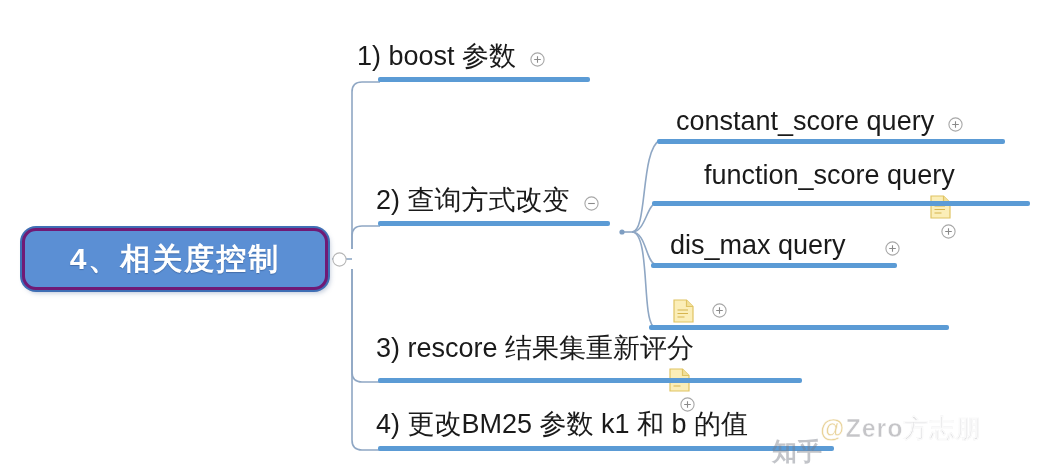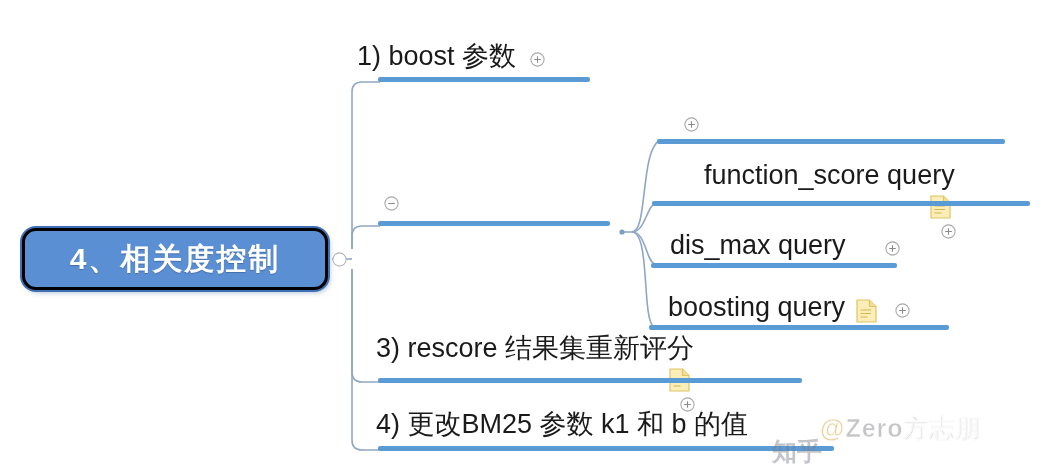--- a/index.html
+++ b/index.html
@@ -28,21 +28,21 @@
 
   
   .root-node {
     position: absolute;
     left: 22px;
     top: 228px;
     width: 306px;
     height: 62px;
     border-radius: 14px;
     background: #5b8fd4;
-    border: 3px solid #000000;
+    border: 3px solid #701a75;
     box-shadow: 0 0 0 2px #3f6fb5, 2px 3px 5px rgba(60,90,140,.35);
     display: flex;
     align-items: center;
     justify-content: center;
     box-sizing: border-box;
   }
   .root-label {
     color: #ffffff;
     font-size: 30px;
     font-weight: bold;
@@ -153,20 +153,21 @@
   <div class="topic" style="left:353px; top:30px;justify-content:flex-end;">
     <span class="topic-text">1)  boost  参数</span>
     <svg class="icon-plus" viewBox="0 0 17 17" xmlns="http://www.w3.org/2000/svg">
       <circle cx="8.5" cy="8.5" r="6.6" fill="#ffffff" stroke="#a8a8a8" stroke-width="1.1"></circle>
       <path d="M5.2,8.5 H11.8 M8.5,5.2 V11.8" stroke="#8a8a8a" stroke-width="1.1"></path>
     </svg>
   </div>
   <div class="topic-underline" style="left:378px; top:77px; width:212px;"></div>
 
   <div class="topic" style="left:372px; top:174px;">
+    <span class="topic-text">2)  查询方式改变</span>
     <svg class="icon-minus" viewBox="0 0 17 17" xmlns="http://www.w3.org/2000/svg">
       <circle cx="8.5" cy="8.5" r="6.6" fill="#ffffff" stroke="#a8a8a8" stroke-width="1.1"></circle>
       <path d="M5.2,8.5 H11.8" stroke="#8a8a8a" stroke-width="1.1"></path>
     </svg>
   </div>
   <div class="topic-underline" style="left:378px; top:221px; width:232px;"></div>
 
   <div class="topic" style="left:372px; top:330px;flex-direction:column;">
     <span class="topic-text">3)  rescore 结果集重新评分</span>
     <svg class="icon-note" viewBox="0 0 21 24" xmlns="http://www.w3.org/2000/svg">
@@ -180,20 +181,21 @@
     </svg>
   </div>
   <div class="topic-underline" style="left:378px; top:378px; width:424px;"></div>
 
   <div class="topic" style="left:372px; top:398px;">
     <span class="topic-text">4)  更改BM25 参数 k1 和 b 的值</span>
   </div>
   <div class="topic-underline" style="left:378px; top:446px; width:456px;"></div>
 
   <div class="topic" style="left:672px; top:95px;">
+    <span class="topic-text">constant_score query</span>
     <svg class="icon-plus" viewBox="0 0 17 17" xmlns="http://www.w3.org/2000/svg">
       <circle cx="8.5" cy="8.5" r="6.6" fill="#ffffff" stroke="#a8a8a8" stroke-width="1.1"></circle>
       <path d="M5.2,8.5 H11.8 M8.5,5.2 V11.8" stroke="#8a8a8a" stroke-width="1.1"></path>
     </svg>
   </div>
   <div class="topic-underline" style="left:657px; top:139px; width:348px;"></div>
 
   <div class="topic" style="left:700px; top:157px;flex-direction:column;">
     <span class="topic-text">function_score query</span>
     <svg class="icon-note" viewBox="0 0 21 24" xmlns="http://www.w3.org/2000/svg">
@@ -211,21 +213,20 @@
   <div class="topic" style="left:666px; top:219px;gap:25px;">
     <span class="topic-text">dis_max query</span>
     <svg class="icon-plus" viewBox="0 0 17 17" xmlns="http://www.w3.org/2000/svg">
       <circle cx="8.5" cy="8.5" r="6.6" fill="#ffffff" stroke="#a8a8a8" stroke-width="1.1"></circle>
       <path d="M5.2,8.5 H11.8 M8.5,5.2 V11.8" stroke="#8a8a8a" stroke-width="1.1"></path>
     </svg>
   </div>
   <div class="topic-underline" style="left:651px; top:263px; width:246px;"></div>
 
   <div class="topic" style="left:664px; top:281px;">
-    <span class="topic-text">boosting query</span>
     <svg class="icon-note" viewBox="0 0 21 24" xmlns="http://www.w3.org/2000/svg">
       <path d="M1,1 H13.5 L20,7.5 V23 H1 Z" fill="#fbeeb8" stroke="#e0c463" stroke-width="1.2"></path>
       <path d="M13.5,1 V7.5 H20" fill="#f2e09a" stroke="#e0c463" stroke-width="1.2"></path>
       <path d="M4.5,11 H15 M4.5,14.5 H15 M4.5,18 H11.5" stroke="#d6b44e" stroke-width="1.2"></path>
     </svg>
     <svg class="icon-plus" viewBox="0 0 17 17" xmlns="http://www.w3.org/2000/svg">
       <circle cx="8.5" cy="8.5" r="6.6" fill="#ffffff" stroke="#a8a8a8" stroke-width="1.1"></circle>
       <path d="M5.2,8.5 H11.8 M8.5,5.2 V11.8" stroke="#8a8a8a" stroke-width="1.1"></path>
     </svg>
   </div>

